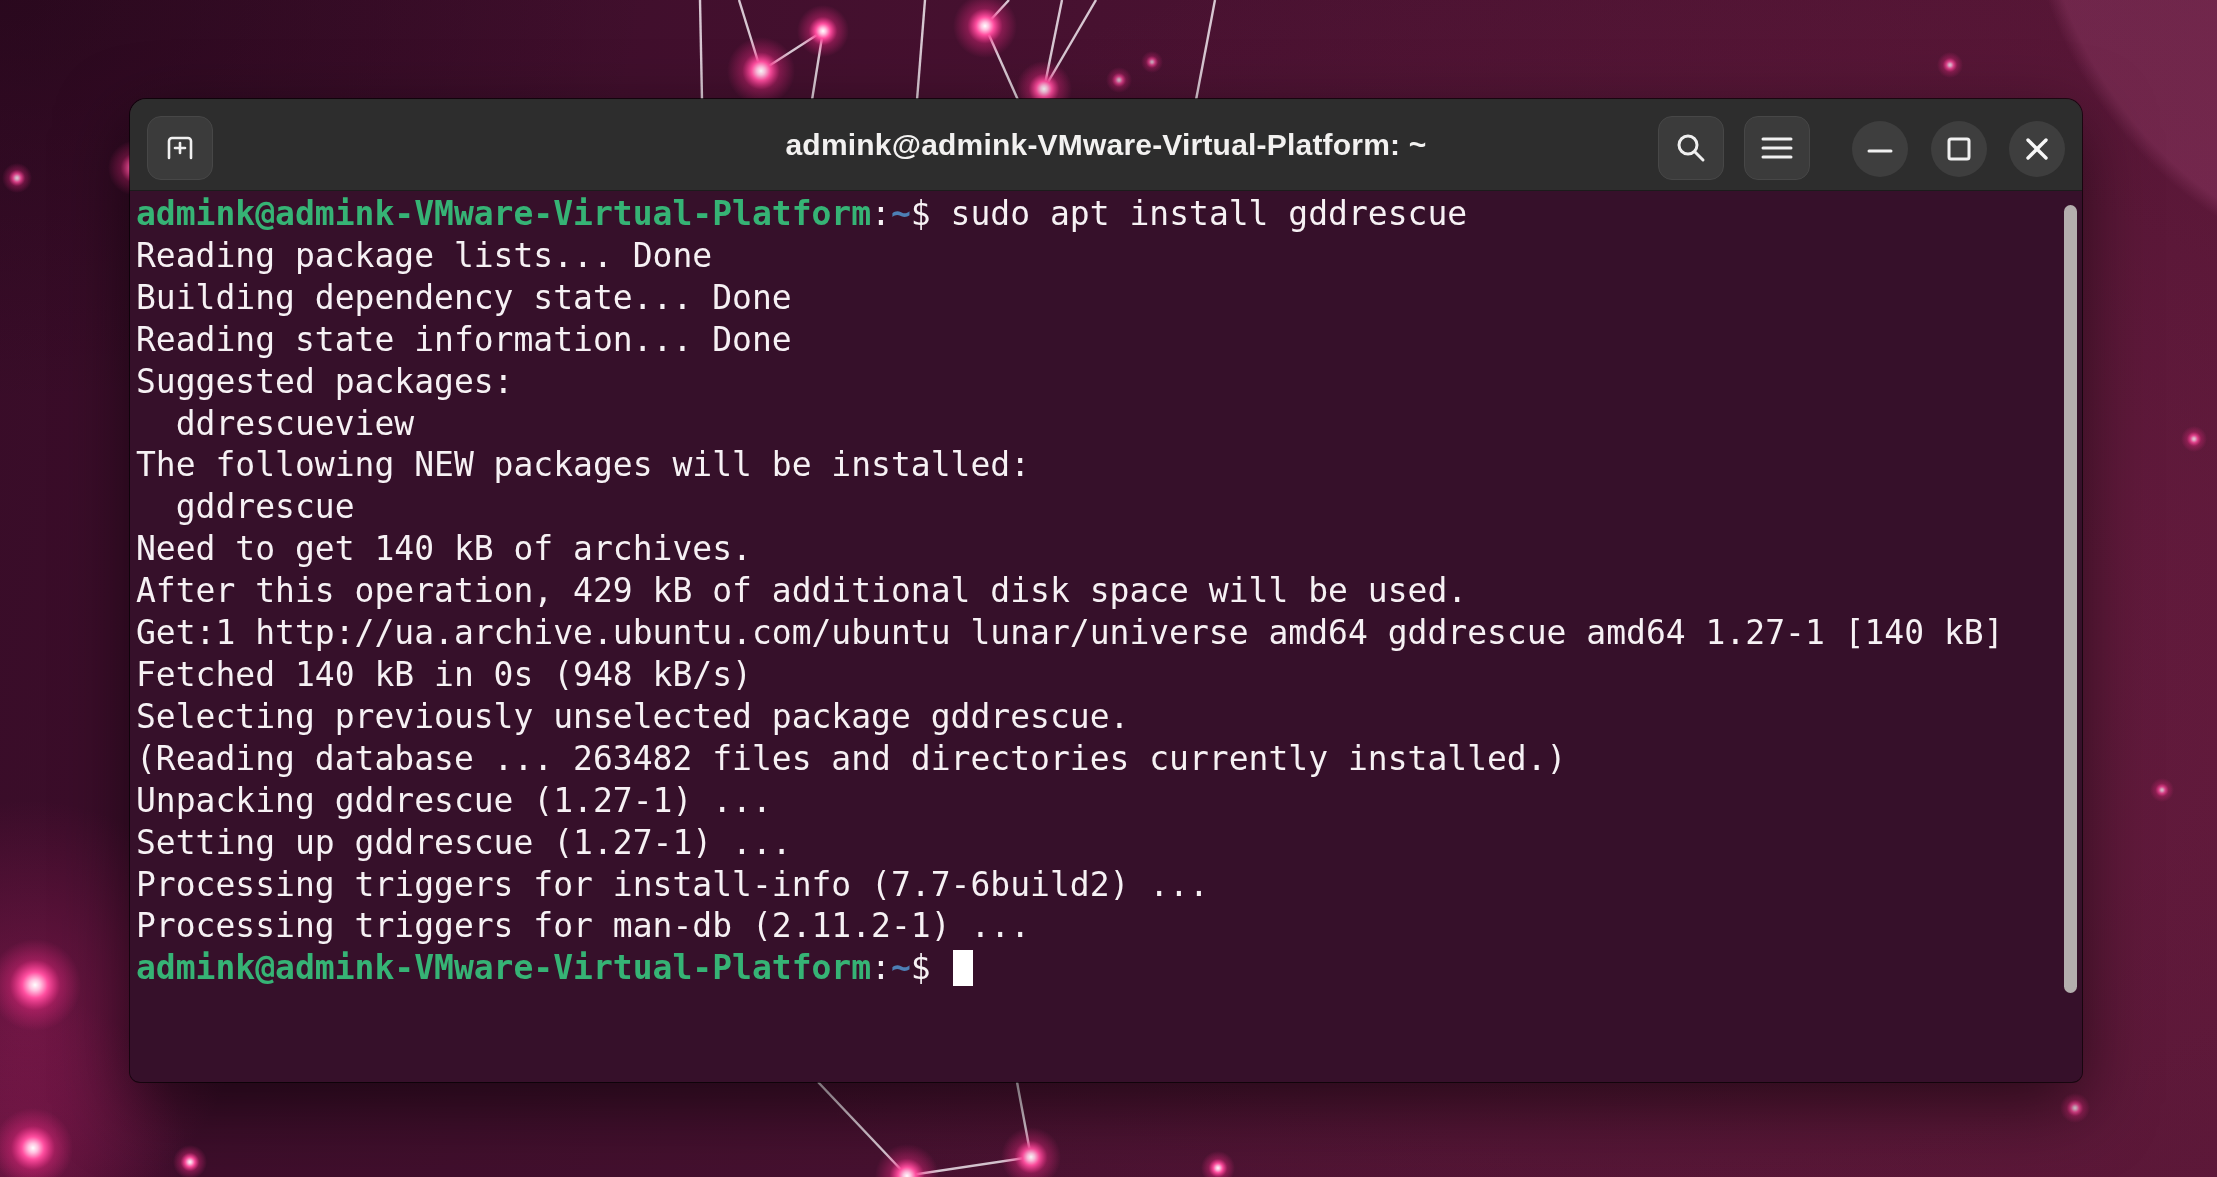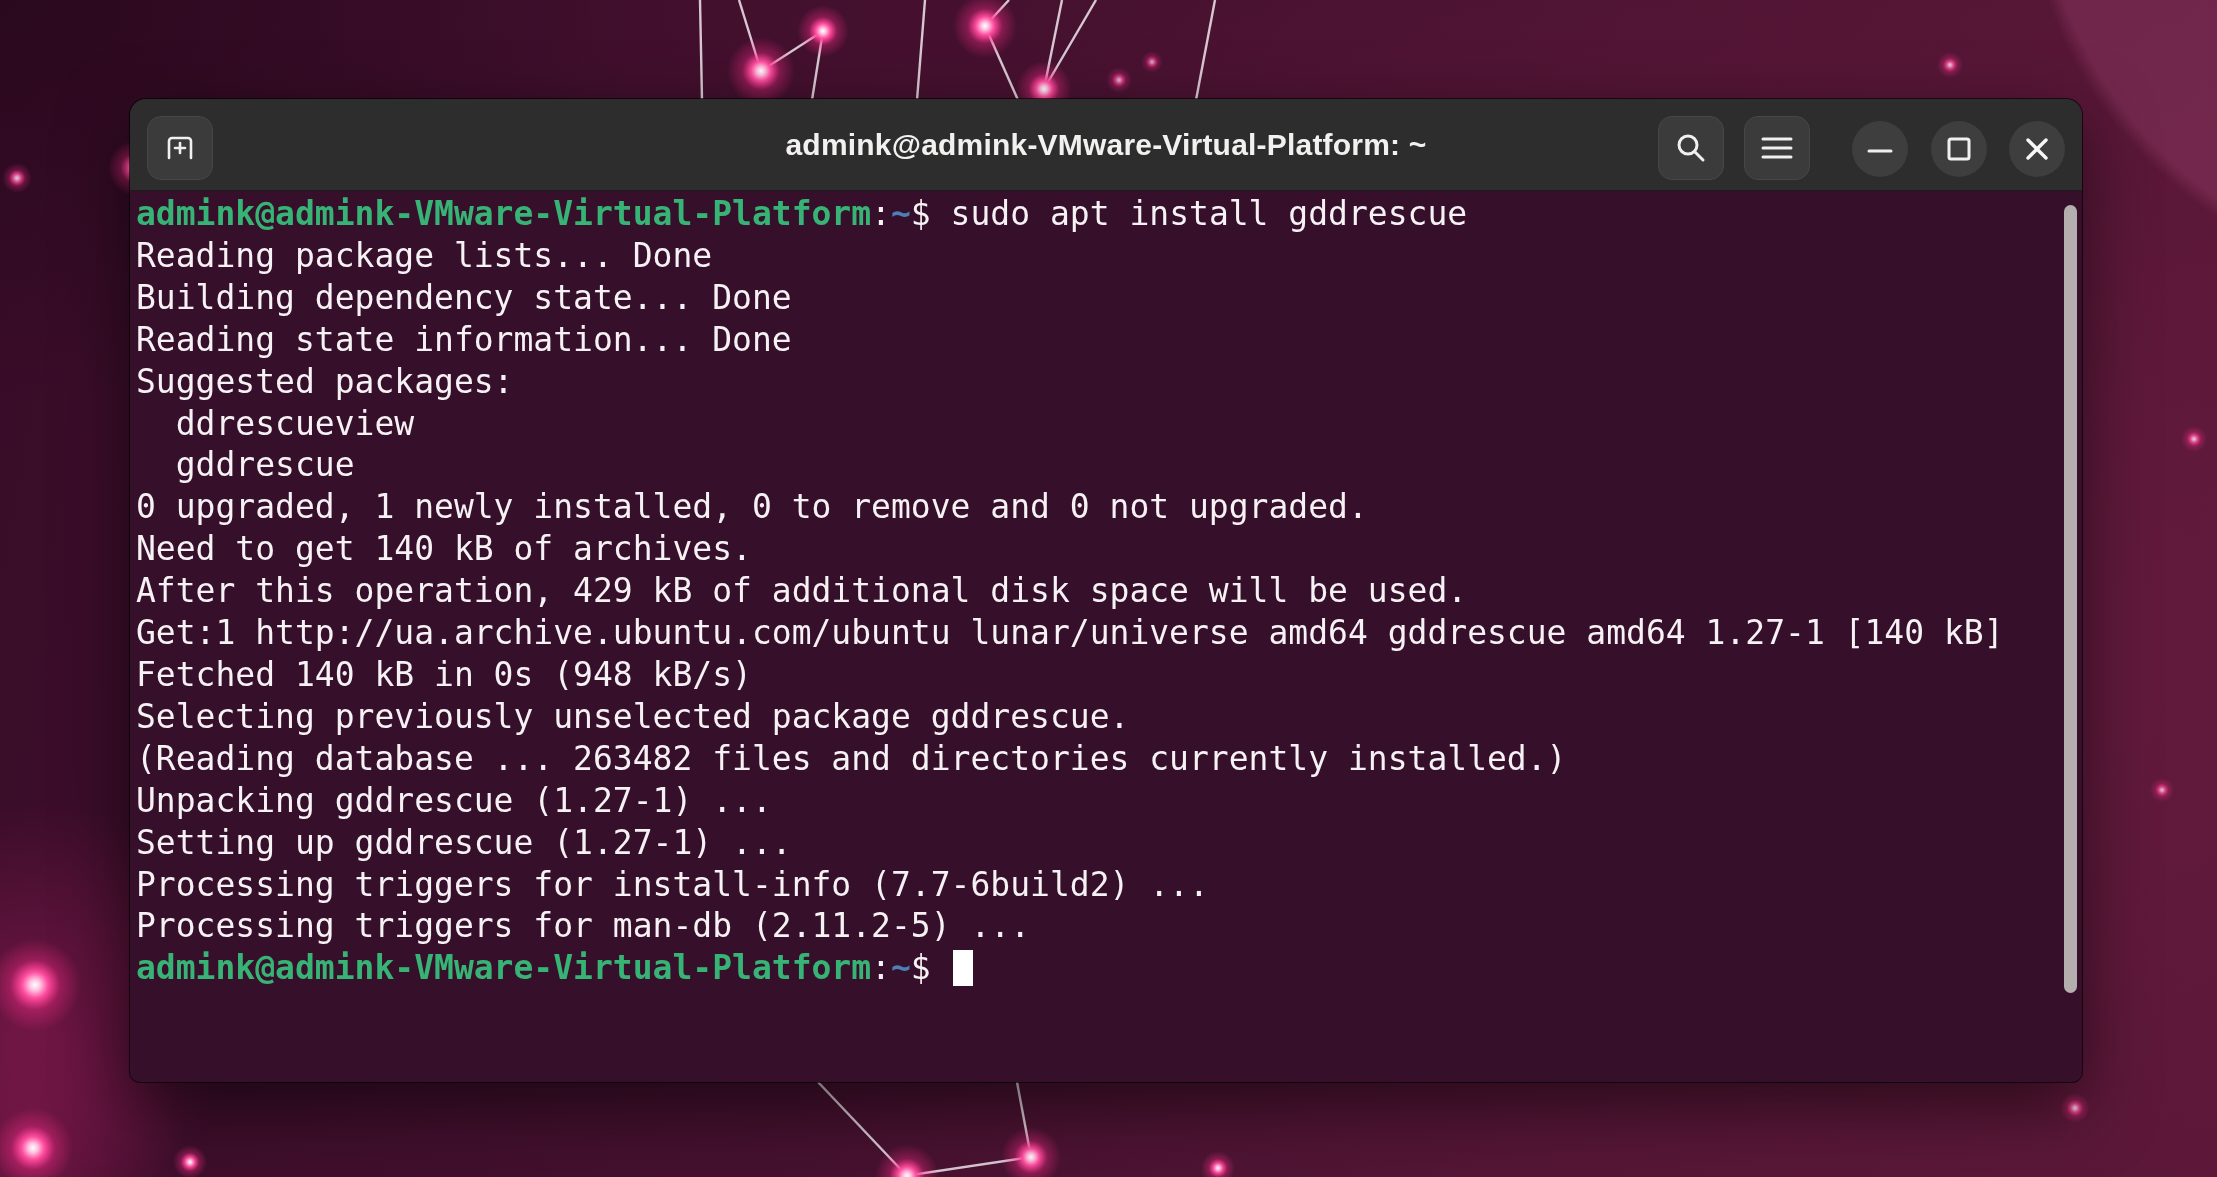--- a/index.html
+++ b/index.html
@@ -175,29 +175,29 @@
   </div>
 
   <div class="terminal">
     <div>
         <div class="tline"><span class="seg-green bold">admink@admink-VMware-Virtual-Platform</span><span class="seg-fg">:</span><span class="seg-blue bold">~</span><span class="seg-fg">$ </span><span class="seg-fg">sudo apt install gddrescue</span></div>
         <div class="tline"><span class="seg-fg">Reading package lists... Done</span></div>
         <div class="tline"><span class="seg-fg">Building dependency state... Done</span></div>
         <div class="tline"><span class="seg-fg">Reading state information... Done</span></div>
         <div class="tline"><span class="seg-fg">Suggested packages:</span></div>
         <div class="tline"><span class="seg-fg">  ddrescueview</span></div>
+        <div class="tline"><span class="seg-fg">The following NEW packages will be installed:</span></div>
         <div class="tline"><span class="seg-fg">  gddrescue</span></div>
-        <div class="tline"><span class="seg-fg">0 upgraded, 1 newly installed, 0 to remove and 0 not upgraded.</span></div>
         <div class="tline"><span class="seg-fg">Need to get 140 kB of archives.</span></div>
         <div class="tline"><span class="seg-fg">After this operation, 429 kB of additional disk space will be used.</span></div>
         <div class="tline"><span class="seg-fg">Get:1 http://ua.archive.ubuntu.com/ubuntu lunar/universe amd64 gddrescue amd64 1.27-1 [140 kB]</span></div>
         <div class="tline"><span class="seg-fg">Fetched 140 kB in 0s (948 kB/s)</span></div>
         <div class="tline"><span class="seg-fg">Selecting previously unselected package gddrescue.</span></div>
         <div class="tline"><span class="seg-fg">(Reading database ... 263482 files and directories currently installed.)</span></div>
         <div class="tline"><span class="seg-fg">Unpacking gddrescue (1.27-1) ...</span></div>
         <div class="tline"><span class="seg-fg">Setting up gddrescue (1.27-1) ...</span></div>
         <div class="tline"><span class="seg-fg">Processing triggers for install-info (7.7-6build2) ...</span></div>
-        <div class="tline"><span class="seg-fg">Processing triggers for man-db (2.11.2-5) ...</span></div>
+        <div class="tline"><span class="seg-fg">Processing triggers for man-db (2.11.2-1) ...</span></div>
         <div class="tline"><span class="seg-green bold">admink@admink-VMware-Virtual-Platform</span><span class="seg-fg">:</span><span class="seg-blue bold">~</span><span class="seg-fg">$ </span><span class="cursor"></span></div>
       </div>
     <div class="scrollbar-thumb"></div>
   </div>
 </div>
 
 </body></html>

